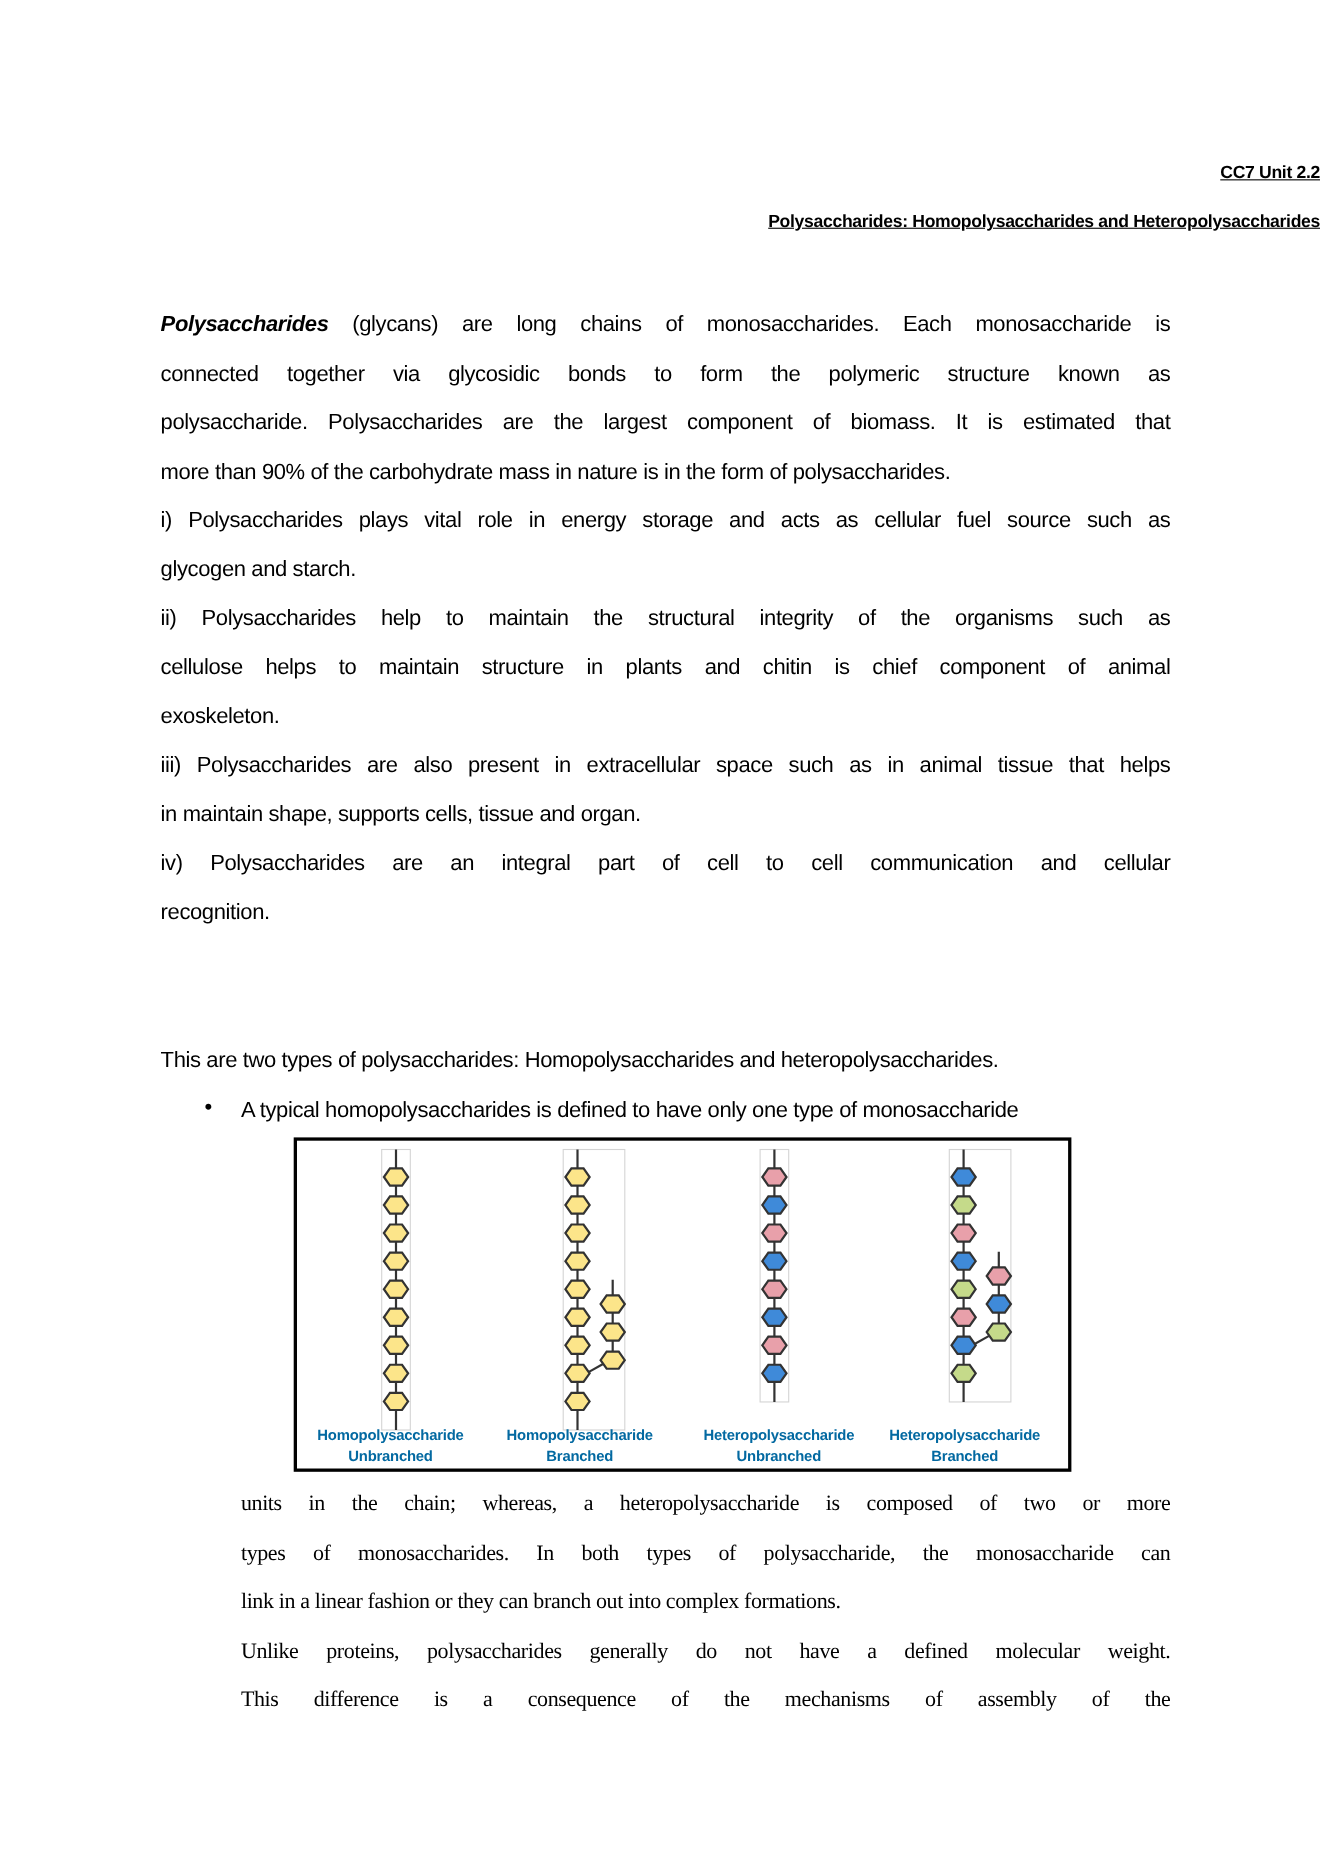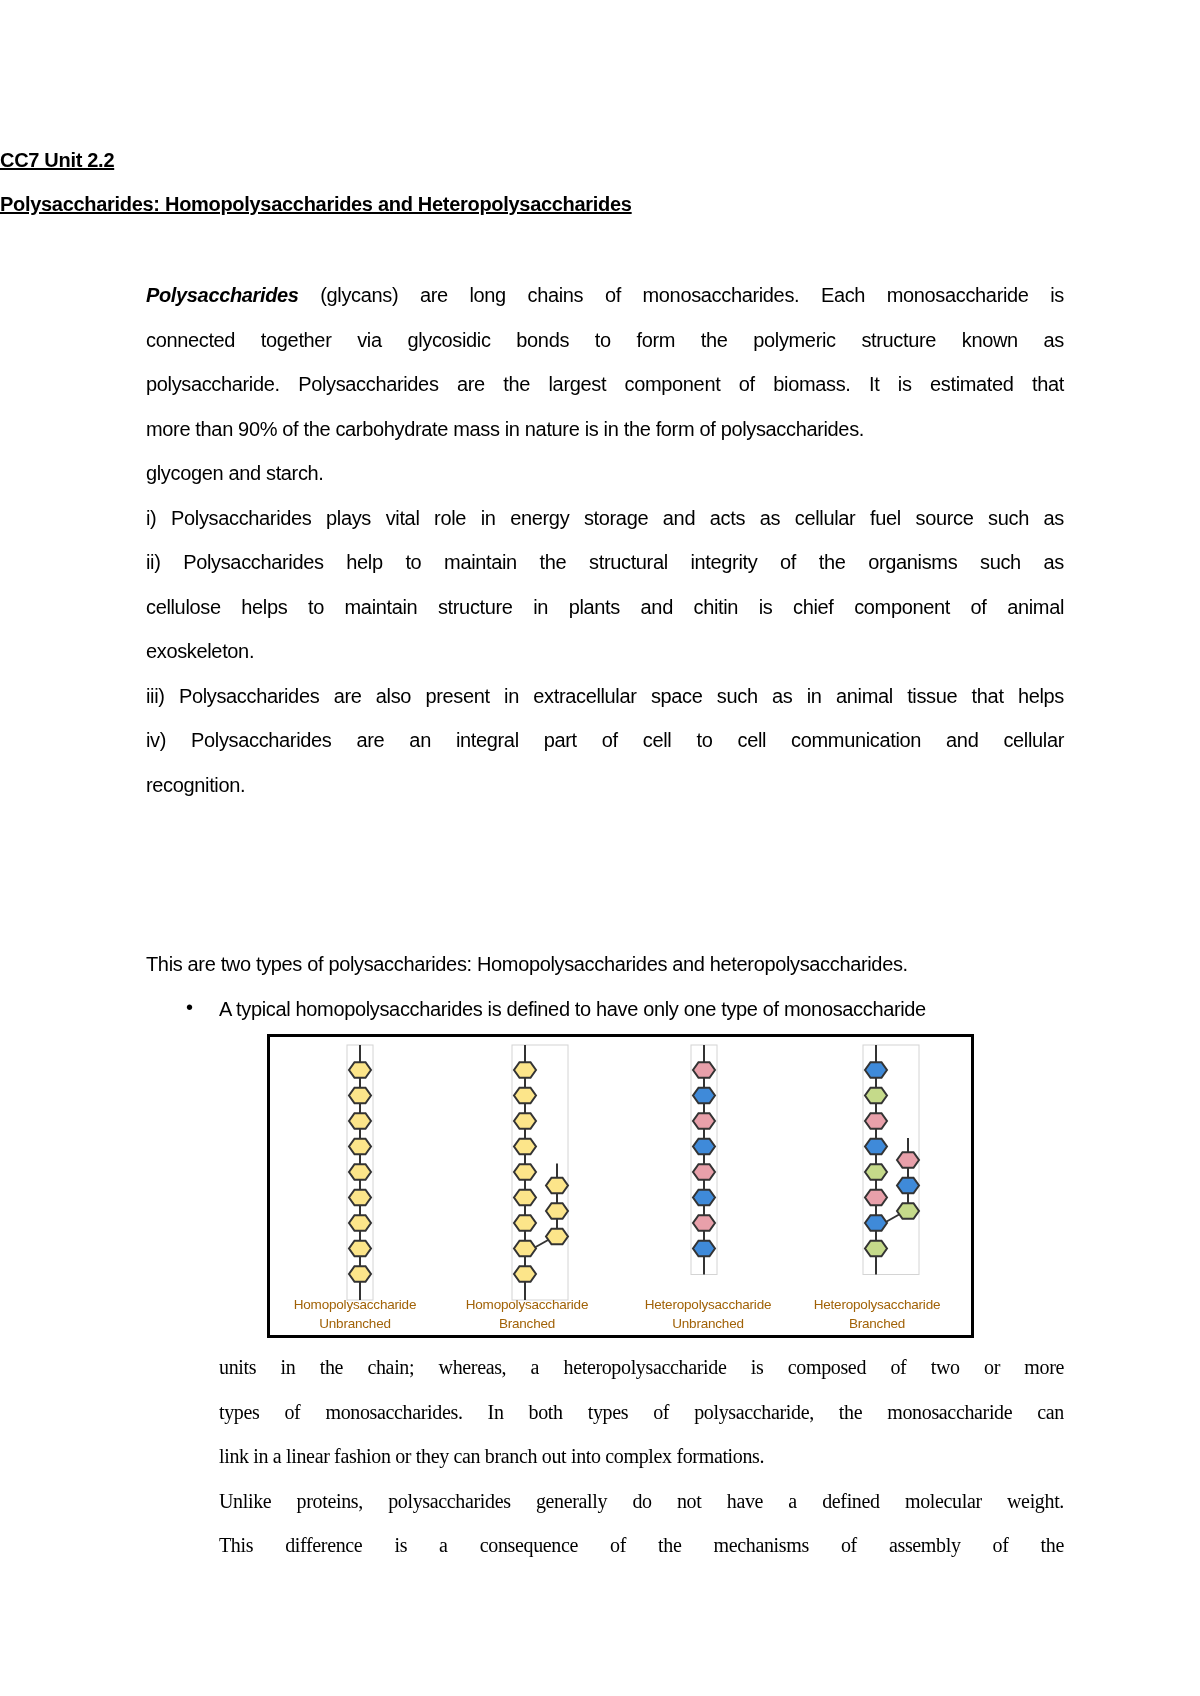--- a/index.html
+++ b/index.html
@@ -1,57 +1,58 @@
 <!DOCTYPE html>
 <html><head>
 <meta charset="utf-8">
 <style>
   html, body { margin: 0; padding: 0; background: #ffffff; }
   body { width: 1200px; height: 1696px; position: relative; overflow: hidden;
          font-family: "Liberation Sans", sans-serif; color: #000; }
   .page { position: absolute; left: 0; top: 0; width: 1200px; height: 1696px; }
-  .center { position: absolute; left: 0; width: 1200px; text-align: left; font-weight: bold;
-            text-decoration: underline; font-size: 20px; letter-spacing: -0.3px; }
+  .center { position: absolute; left: 0; width: 1200px; text-align: right; font-weight: bold;
+            text-decoration: underline; font-size: 16px; letter-spacing: -0.3px; }
   .para { position: absolute; left: 146px; width: 918px; font-size: 20px; line-height: 44.5px;
           text-align: justify; letter-spacing: -0.35px; }
   .para .ln { display: block; height: 44.5px; white-space: nowrap; }
   .para .ln.just { text-align: justify; text-align-last: justify; white-space: normal; }
   .para .ln.left { text-align: left; }
   .bi { font-weight: bold; font-style: italic; }
   .u { text-decoration: underline; }
   .indent { left: 219px; width: 845px; }
   .bullet { position: absolute; left: 186px; font-size: 20px; }
   .figure { position: absolute; left: 267px; top: 1034px; width: 707px; height: 304px;
             border: 3px solid #000; box-sizing: border-box; background: #fff; }
   .fig-svg { position: absolute; left: 0; top: 0; }
   .cap { position: absolute; top: 258px; width: 170px; text-align: center; font-size: 13.5px;
-         font-weight: normal; line-height: 19px; color: #a16207; letter-spacing: -0.2px; }
+         font-weight: bold; line-height: 19px; color: #0369a1; letter-spacing: -0.2px; }
 </style>
 </head>
 <body>
 
 <div class="page">
 
   <div class="center" style="top:149px;">CC7  Unit 2.2</div>
   <div class="center" style="top:193px;">Polysaccharides: Homopolysaccharides and Heteropolysaccharides</div>
 
   <div class="para" style="top:273px;">
     <span class="ln just"><span class="bi">Polysaccharides</span><span> (glycans)  are  long  chains  of  monosaccharides.   Each  monosaccharide  is</span></span>
     <span class="ln just">connected  together  via  glycosidic  bonds  to  form  the polymeric  structure  known  as</span>
     <span class="ln just">polysaccharide. Polysaccharides are the largest component of biomass. It is estimated that</span>
     <span class="ln left">more than 90% of the carbohydrate mass in nature is in the form of polysaccharides.</span>
   </div>
 
   <div class="para" style="top:451px;">
+    <span class="ln just">i) Polysaccharides plays vital role in energy storage and acts as cellular fuel source such as</span>
     <span class="ln left">glycogen and starch.</span>
-    <span class="ln just">i) Polysaccharides plays vital role in energy storage and acts as cellular fuel source such as</span>
     <span class="ln just">ii)  Polysaccharides  help  to  maintain  the  structural  integrity  of  the  organisms  such  as</span>
     <span class="ln just">cellulose  helps  to  maintain  structure  in  plants  and  chitin  is  chief  component  of  animal</span>
     <span class="ln left">exoskeleton.</span>
     <span class="ln just">iii) Polysaccharides are also present in extracellular space such as in animal tissue that helps</span>
+    <span class="ln left">in maintain shape, supports cells, tissue and organ.</span>
     <span class="ln just">iv)  Polysaccharides  are  an  integral  part  of  cell  to  cell  communication  and  cellular</span>
     <span class="ln left">recognition.</span>
   </div>
 
   <div class="para" style="top:942px;">
     <span class="ln left">This are two types of polysaccharides: Homopolysaccharides and heteropolysaccharides.</span>
   </div>
   <div class="bullet" style="top:996px;">•</div>
   <div class="para indent" style="top:987px;">
     <span class="ln left">A typical homopolysaccharides is defined to have only one type of monosaccharide</span>

